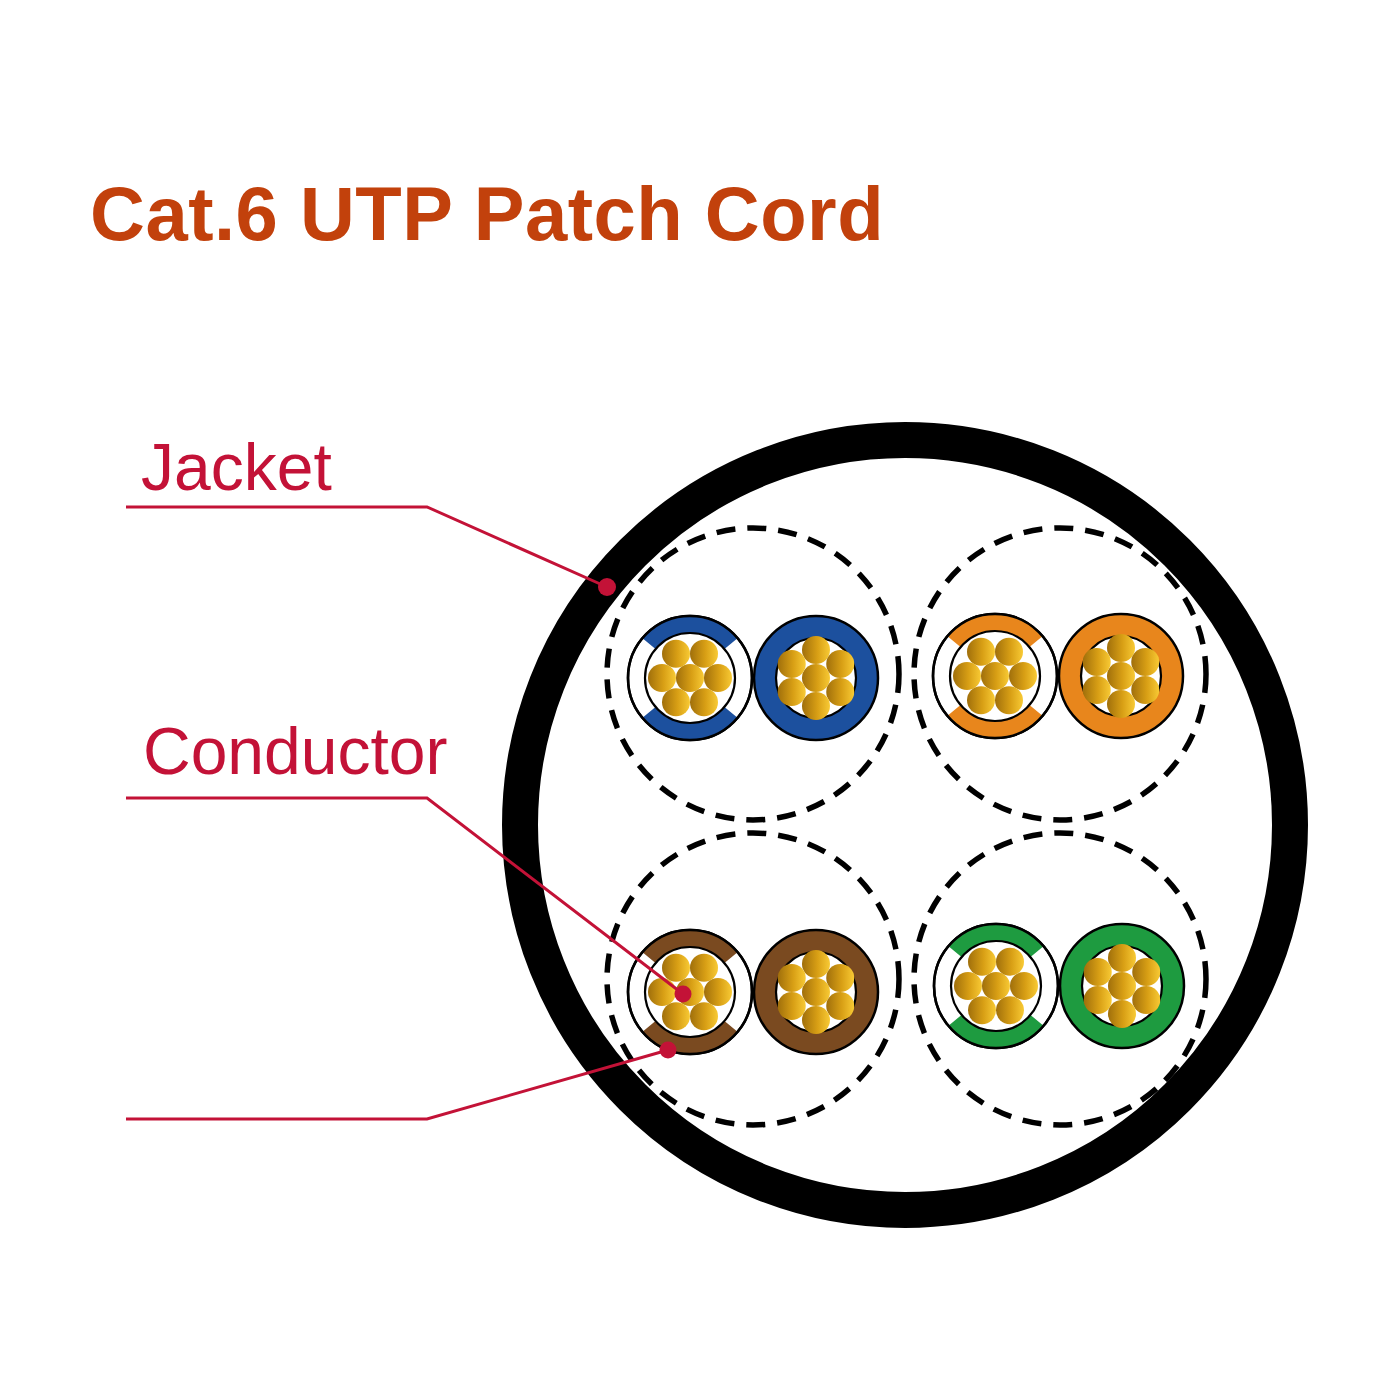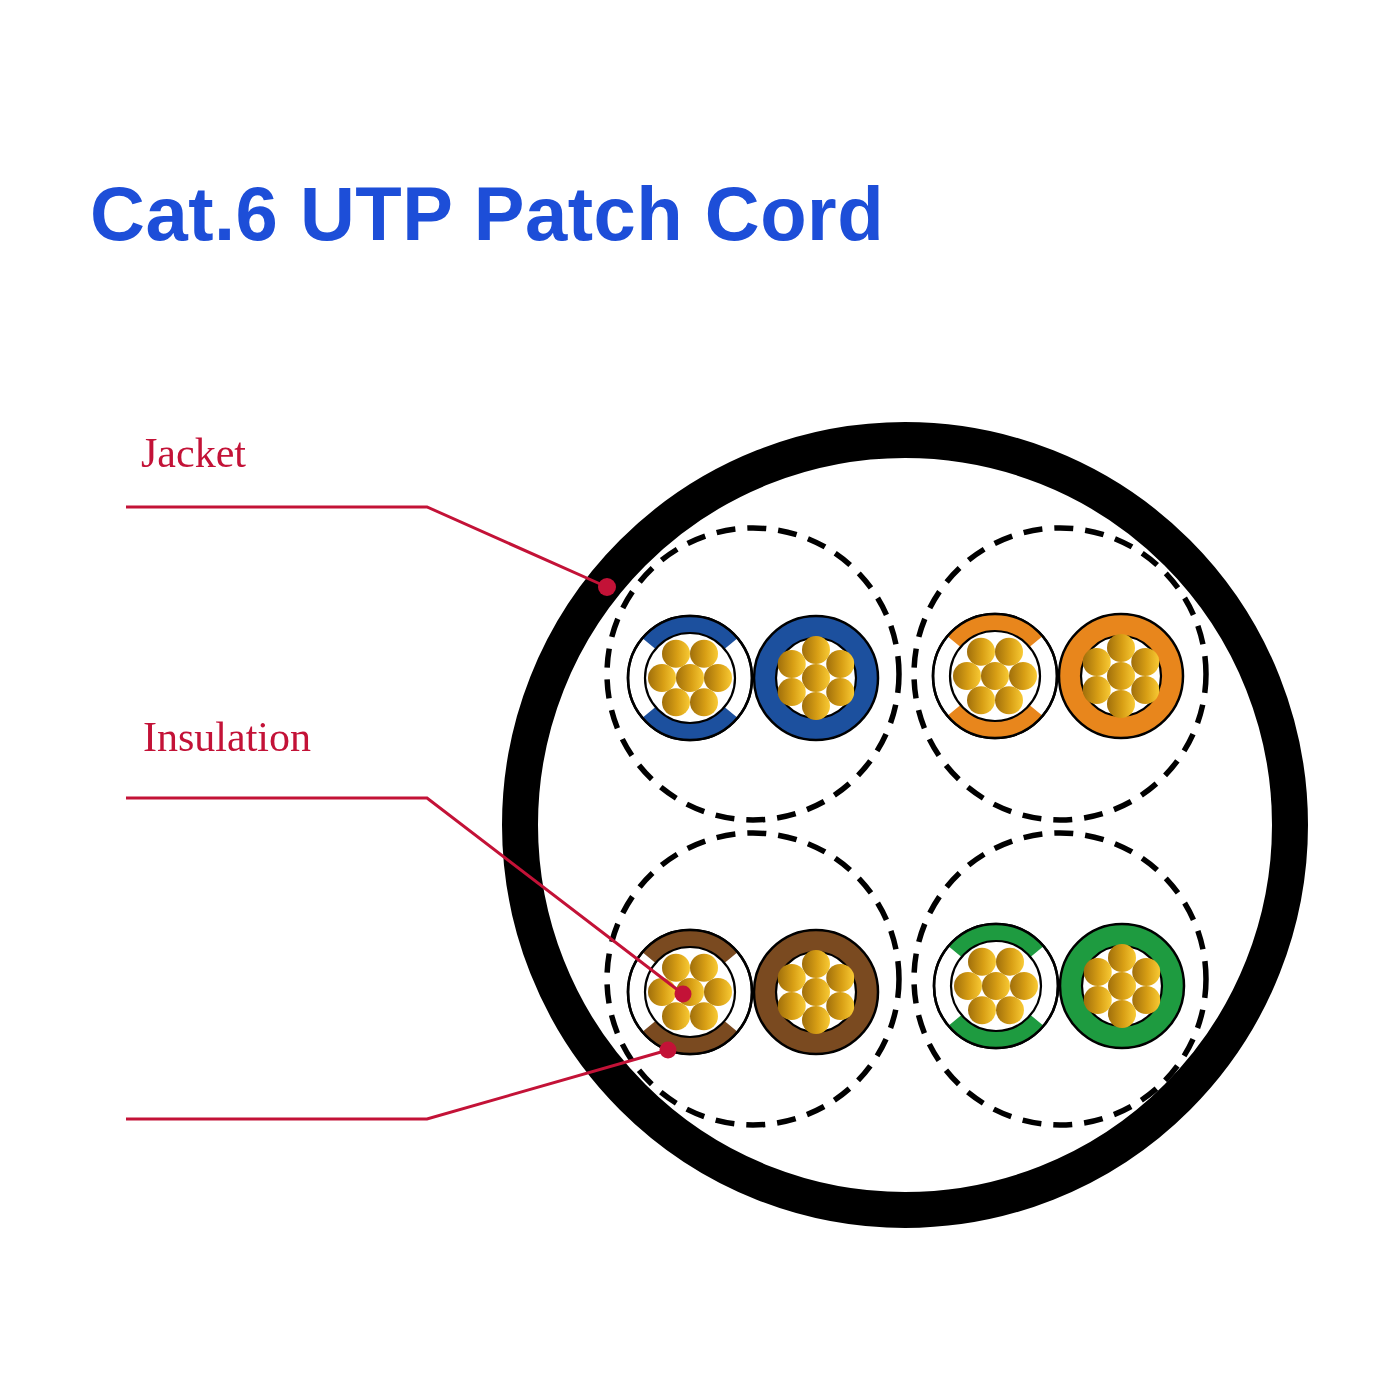--- a/index.html
+++ b/index.html
@@ -6,28 +6,27 @@
   .canvas{
     position:relative;
     width:1400px;height:1400px;
     background:#ffffff;
     overflow:hidden;
     font-family:"Liberation Sans", sans-serif;
   }
   .diagram-svg{position:absolute;left:0;top:0;}
   .page-title{
     position:absolute;left:90px;top:170px;
-    font-size:76px;font-weight:700;color:#1d4ed8;
+    font-size:76px;font-weight:700;color:#c2410c;
     letter-spacing:0.5px;white-space:nowrap;
   }
   .callout-label{
     position:absolute;
-    font-size:42px;font-weight:400;color:#c31237;
+    font-size:66px;font-weight:400;color:#c31237;
     white-space:nowrap;
-    font-family:Liberation Serif, serif;
   }
   .callout-jacket{left:141px;top:429px;}
   .callout-conductor{left:143px;top:713px;}
   .callout-insulation{left:140px;top:1040px;}
 </style>
 </head>
 <body>
 
 <div class="canvas">
 
@@ -135,14 +134,14 @@
       <path d="M126 798 H427 L683 994" stroke="#c31237"></path>
       <path d="M126 1119 H427 L668 1050" stroke="#c31237"></path>
     </g>
     <circle cx="607" cy="587" r="9" fill="#c31237"></circle>
     <circle cx="683" cy="994" r="8.5" fill="#c31237"></circle>
     <circle cx="668" cy="1050" r="8.5" fill="#c31237"></circle>
   </svg>
 
   <div class="page-title">Cat.6 UTP Patch Cord</div>
   <div class="callout-label callout-jacket">Jacket</div>
-  <div class="callout-label callout-conductor">Insulation</div>
+  <div class="callout-label callout-conductor">Conductor</div>
 </div>
 
 </body></html>

